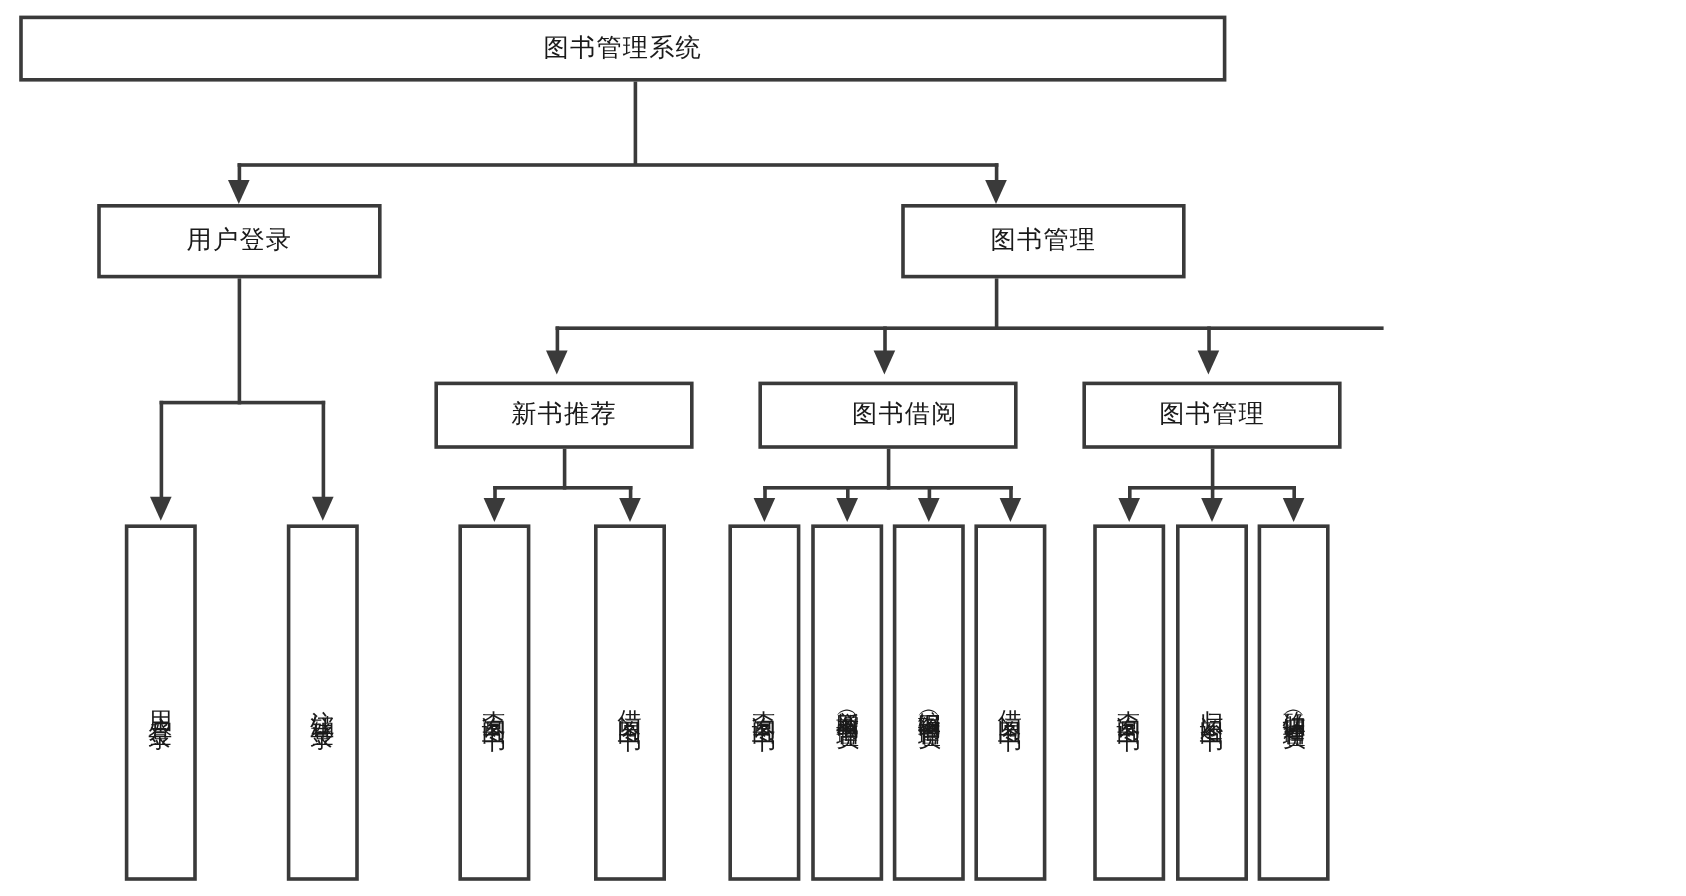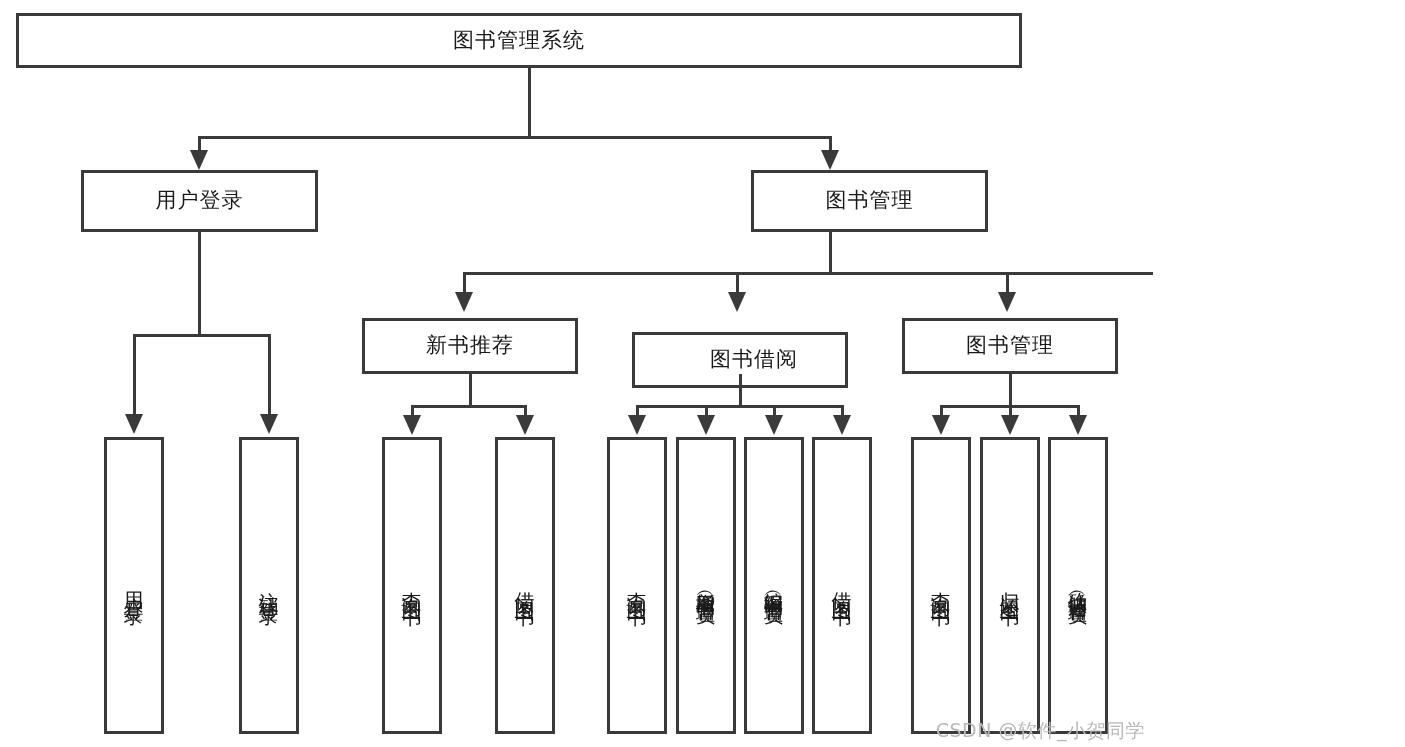--- a/index.html
+++ b/index.html
@@ -100,21 +100,21 @@
   <div class="edge v" style="left:463px; top:272px; height:24px;"></div>
   <div class="arrowhead" style="left:455px; top:292px;"></div>
   <div class="edge v" style="left:736px; top:272px; height:24px;"></div>
   <div class="arrowhead" style="left:728px; top:292px;"></div>
   <div class="edge v" style="left:1006px; top:272px; height:24px;"></div>
   <div class="arrowhead" style="left:998px; top:292px;"></div>
   <div class="edge v" style="left:1277px; top:272px; height:24px;"></div>
   <div class="arrowhead" style="left:1269px; top:292px;"></div>
 
   <div class="node horizontal" style="left:362px; top:318px; width:216px; height:56px;text-align:right;">新书推荐</div>
-  <div class="node horizontal" style="left:632px; top:332px; width:216px; height:56px;padding-left:28px;">图书借阅</div>
+  <div class="node horizontal" style="left:632px; top:318px; width:216px; height:56px;padding-left:28px;">图书借阅</div>
   <div class="node horizontal" style="left:902px; top:318px; width:216px; height:56px;">图书管理</div>
 
   <div class="edge v" style="left:469px; top:374px; height:34px;"></div>
   <div class="edge h" style="left:411px; top:405px; width:116px;"></div>
   <div class="edge v" style="left:411px; top:405px; height:14px;"></div>
   <div class="arrowhead" style="left:403px; top:415px;"></div>
   <div class="edge v" style="left:524px; top:405px; height:14px;"></div>
   <div class="arrowhead" style="left:516px; top:415px;"></div>
 
   <div class="edge v" style="left:739px; top:374px; height:34px;"></div>
@@ -155,15 +155,14 @@
   <div class="node vertical tall-text" style="left:744px; top:437px; width:60px; height:297px;">编辑图书（管理员）</div>
   <div class="node vertical" style="left:812px; top:437px; width:60px; height:297px;">借阅图书</div>
 
   <div class="node vertical" style="left:911px; top:437px; width:60px; height:297px;">查询图书</div>
   <div class="node vertical" style="left:980px; top:437px; width:60px; height:297px;">归还图书</div>
   <div class="node vertical tall-text" style="left:1048px; top:437px; width:60px; height:297px;">确认归还（管理员）</div>
 
   <div class="node vertical tall-text" style="left:1191px; top:437px; width:60px; height:297px;">新增借阅记录</div>
   <div class="node vertical tall-text" style="left:1307px; top:437px; width:60px; height:297px;">查询借阅记录</div>
 
-  <div id="watermark">CSDN @软件_小贺同学</div>
 
 </div>
 
 </body></html>

